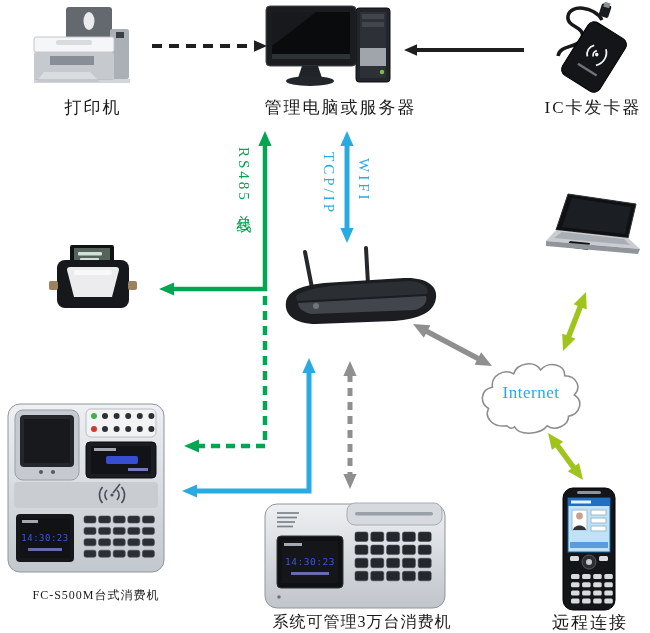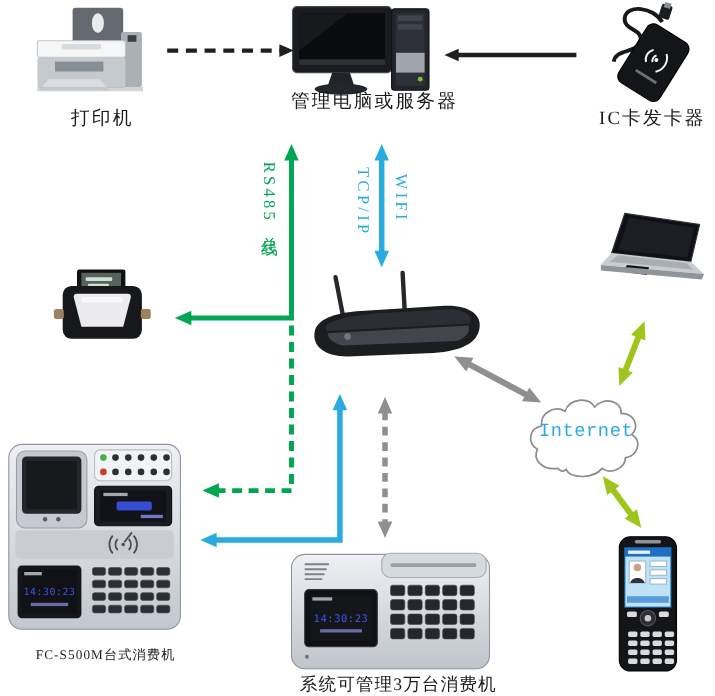--- a/index.html
+++ b/index.html
@@ -2,21 +2,21 @@
 <html><head>
 <meta charset="utf-8">
 <style>
   html,body{margin:0;padding:0;}
   body{width:650px;height:633px;background:#fff;font-family:"Liberation Serif","DejaVu Serif",serif;}
   #canvas{position:relative;width:650px;height:633px;overflow:hidden;background:#fff;}
   .node{position:absolute;text-decoration:underline;}
   .node svg{display:block;width:100%;height:100%;}
   .label{position:absolute;font-size:17px;letter-spacing:2px;color:#1a1a1a;text-align:center;white-space:nowrap;}
   .vlabel{position:absolute;writing-mode:vertical-rl;text-orientation:mixed;font-size:15px;letter-spacing:3px;white-space:nowrap;}
-  .inet{font-family:Liberation Mono, monospace;font-size:17px;letter-spacing:0.5px;}
+  .inet{font-family:Liberation Serif, serif;font-size:17px;letter-spacing:0.5px;}
   #edges{position:absolute;left:0;top:0;pointer-events:none;}
   .scr-time{font-family:"DejaVu Sans Mono","Liberation Mono",monospace;}
 </style>
 </head>
 <body>
 
 <div id="canvas">
 
   <div class="node" style="left:26px;top:6px;width:112px;height:88px">
     <svg viewBox="0 0 112 88">
@@ -316,23 +316,24 @@
         <polygon points="586,292 586.7478930671562,309.4643137844033 573.6294444027144,304.35034227114636" fill="#9fc41c"></polygon>
       </g>
       <g>
         <polyline points="556.3617260439744,444.2286035447655 574.6382739560256,468.7713964552345" fill="none" stroke="#9fc41c" stroke-width="5.5"></polyline>
         <polygon points="583,480 567.7973581672329,471.3720639023808 579.0901251608257,462.96255656672656" fill="#9fc41c"></polygon>
         <polygon points="548,433 563.2026418327671,441.6279360976192 551.9098748391743,450.03744343327344" fill="#9fc41c"></polygon>
       </g>
     </svg>
 
   <div class="label" style="left:18px;top:96px;width:150px">打印机</div>
-  <div class="label" style="left:248px;top:80px;width:185px">管理电脑或服务器</div>
+  <div class="label" style="left:248px;top:96px;width:185px">管理电脑或服务器</div>
   <div class="label" style="left:518px;top:96px;width:150px">IC卡发卡器</div>
   <div class="label inet" style="left: 490px; top: 383px; width: 82px; color: rgb(41, 171, 226);">Internet</div>
   <div class="label" style="left:0px;top:587px;width:192px;font-size:12px;letter-spacing:1px">FC-S500M台式消费机</div>
   <div class="label" style="left:252px;top:612px;width:220px;font-size:16px;letter-spacing:1px">系统可管理3万台消费机</div>
+  <div class="label" style="left:542px;top:611px;width:96px">远程连接</div>
 
   <div class="vlabel" style="left: 234px; top: 147px; color: rgb(0, 166, 81);">RS485总线</div>
   <div class="vlabel" style="left: 320px; top: 152px; color: rgb(41, 171, 226);">TCP/IP</div>
   <div class="vlabel" style="left: 355px; top: 158px; color: rgb(41, 171, 226);">WIFI</div>
 
 </div>
 
 </body></html>

